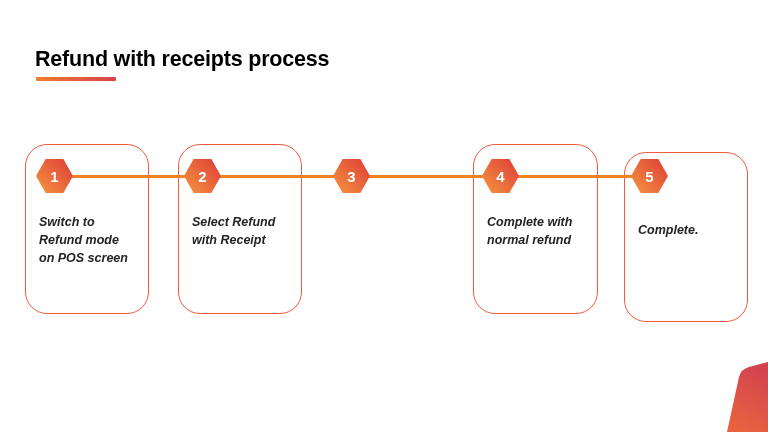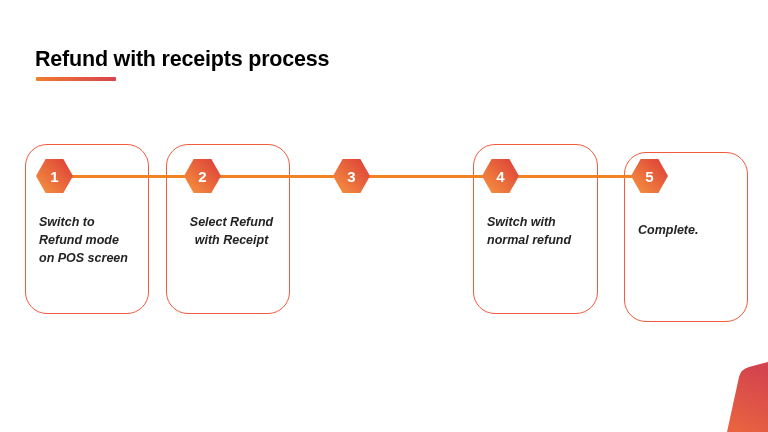--- a/index.html
+++ b/index.html
@@ -16,21 +16,21 @@
     position:absolute;left:36px;top:77px;width:80px;height:4px;border-radius:1px;
     background:linear-gradient(90deg,#f07d2d 0%,#d8424d 100%);
   }
   .process-row{position:absolute;left:0;top:0;width:768px;height:432px;}
   .step-card{
     position:absolute;top:144px;width:124px;height:170px;
     border:1.5px solid #f15b3e;border-radius:22px;background:#ffffff;
     box-sizing:border-box;z-index:1;
   }
   .card-0{left:25px;}
-  .card-1{left:166px;text-align:center;}
+  .card-1{left:178px;}
   .card-2{left:323px;width:126px;}
   .card-3{left:473px;width:125px;}
   .card-4{left:624px;margin-top:8px;}
   .connector-line{
     position:absolute;left:54px;top:174.5px;width:595px;height:3.5px;
     background:#f28222;z-index:2;border-radius:2px;
   }
   .hexagon-badge{
     position:absolute;top:159px;width:37px;height:34px;z-index:3;
     clip-path:polygon(0% 50%, 26% 0%, 74% 0%, 100% 50%, 74% 100%, 26% 100%);
@@ -68,21 +68,21 @@
   <div class="step-card card-0">
     <div class="step-label">Switch to
 Refund mode
 on POS screen</div>
   </div>
   <div class="step-card card-1">
     <div class="step-label">Select Refund
 with Receipt</div>
   </div>
   <div class="step-card card-3">
-    <div class="step-label">Switch with
+    <div class="step-label">Complete with
 normal refund</div>
   </div>
   <div class="step-card card-4">
     <div class="step-label">Complete.</div>
   </div>
 
   <div class="hexagon-badge hex-0">
     <span class="step-number">1</span>
   </div>
   <div class="hexagon-badge hex-1">

